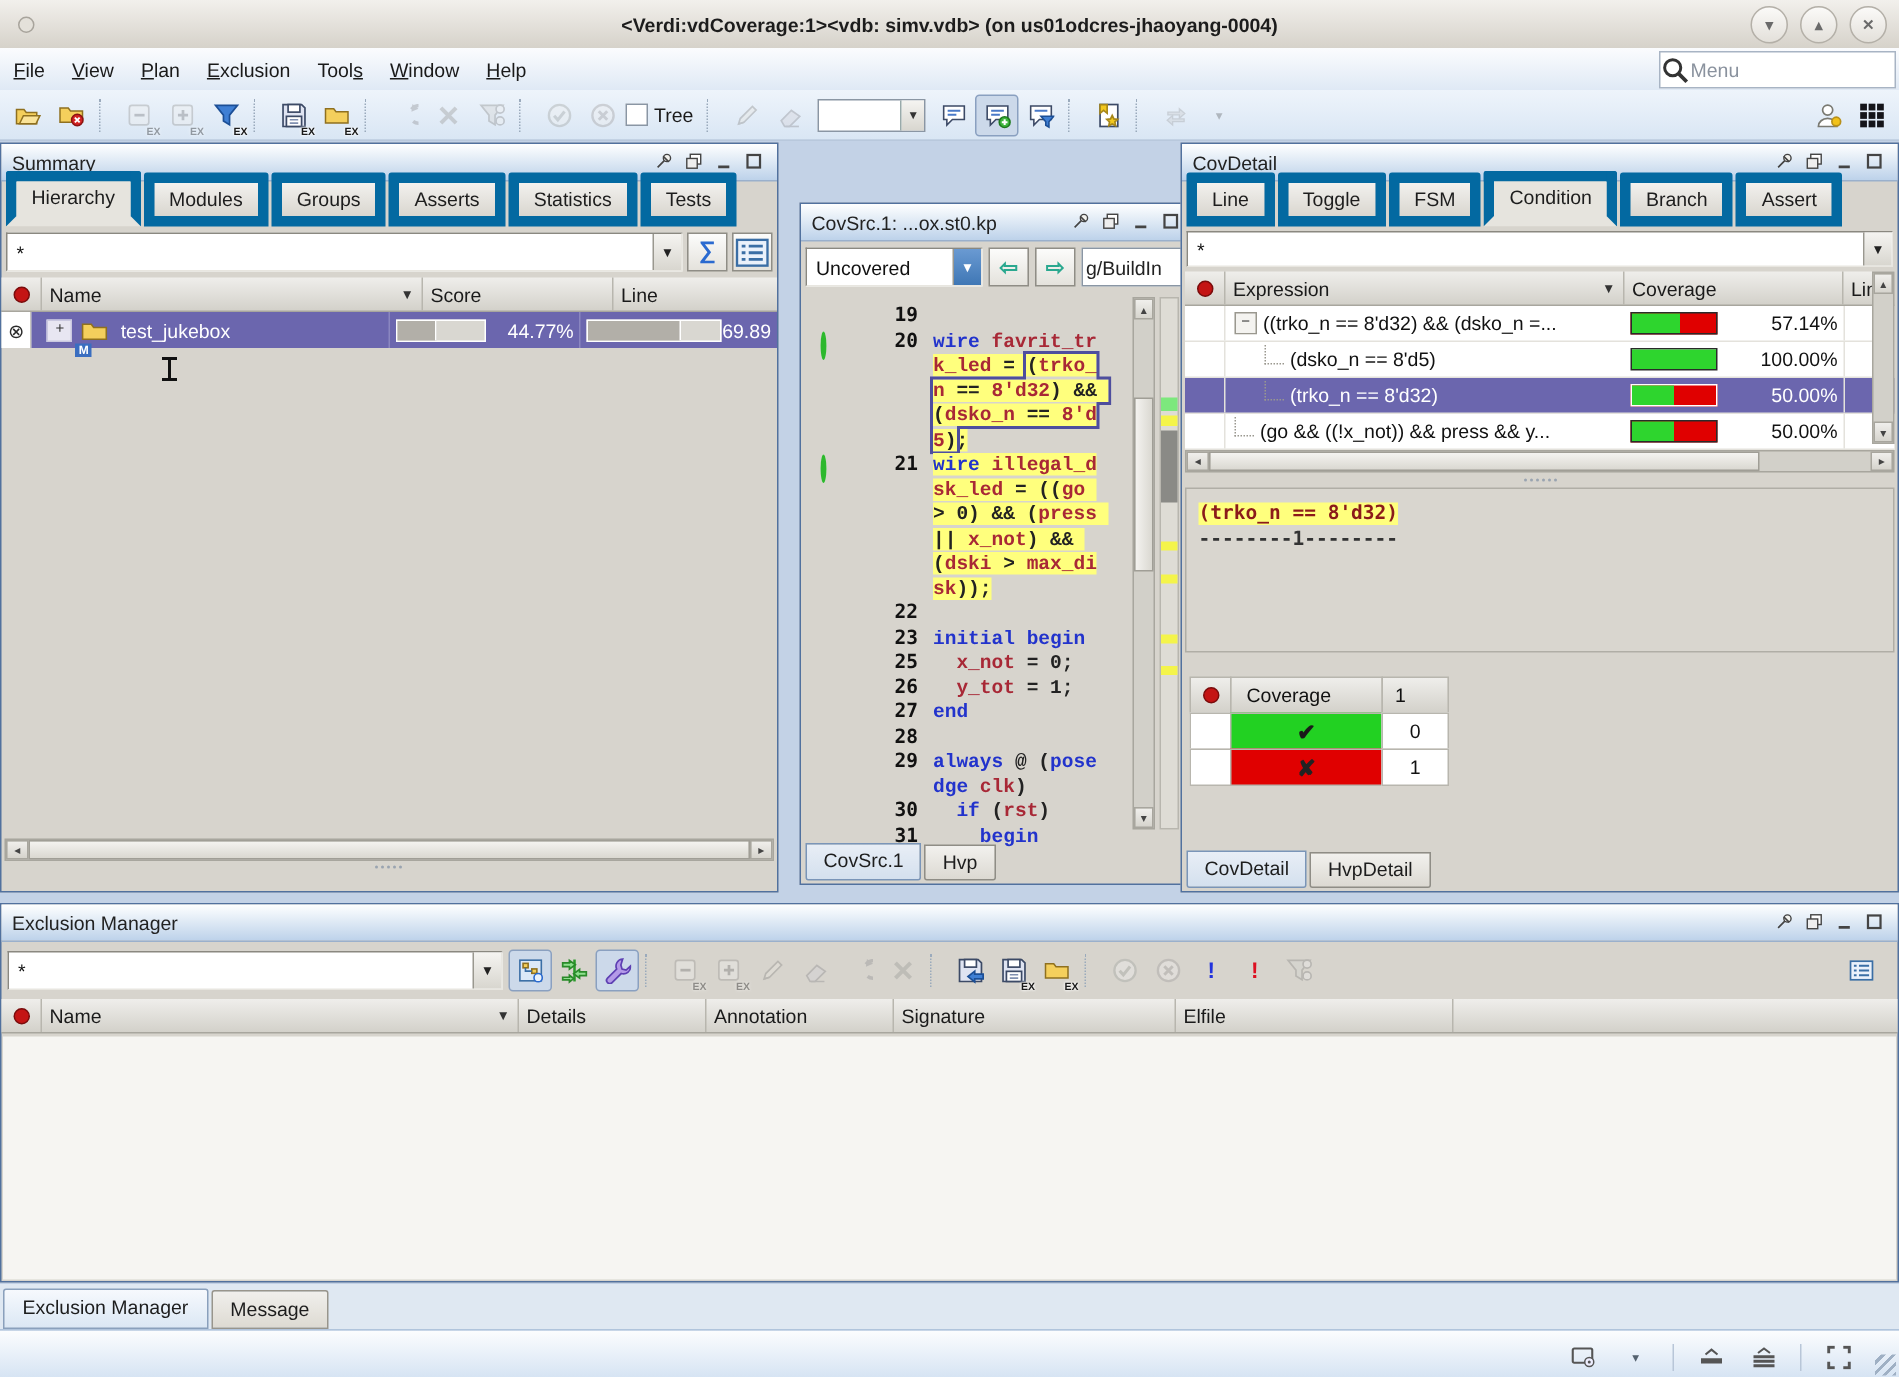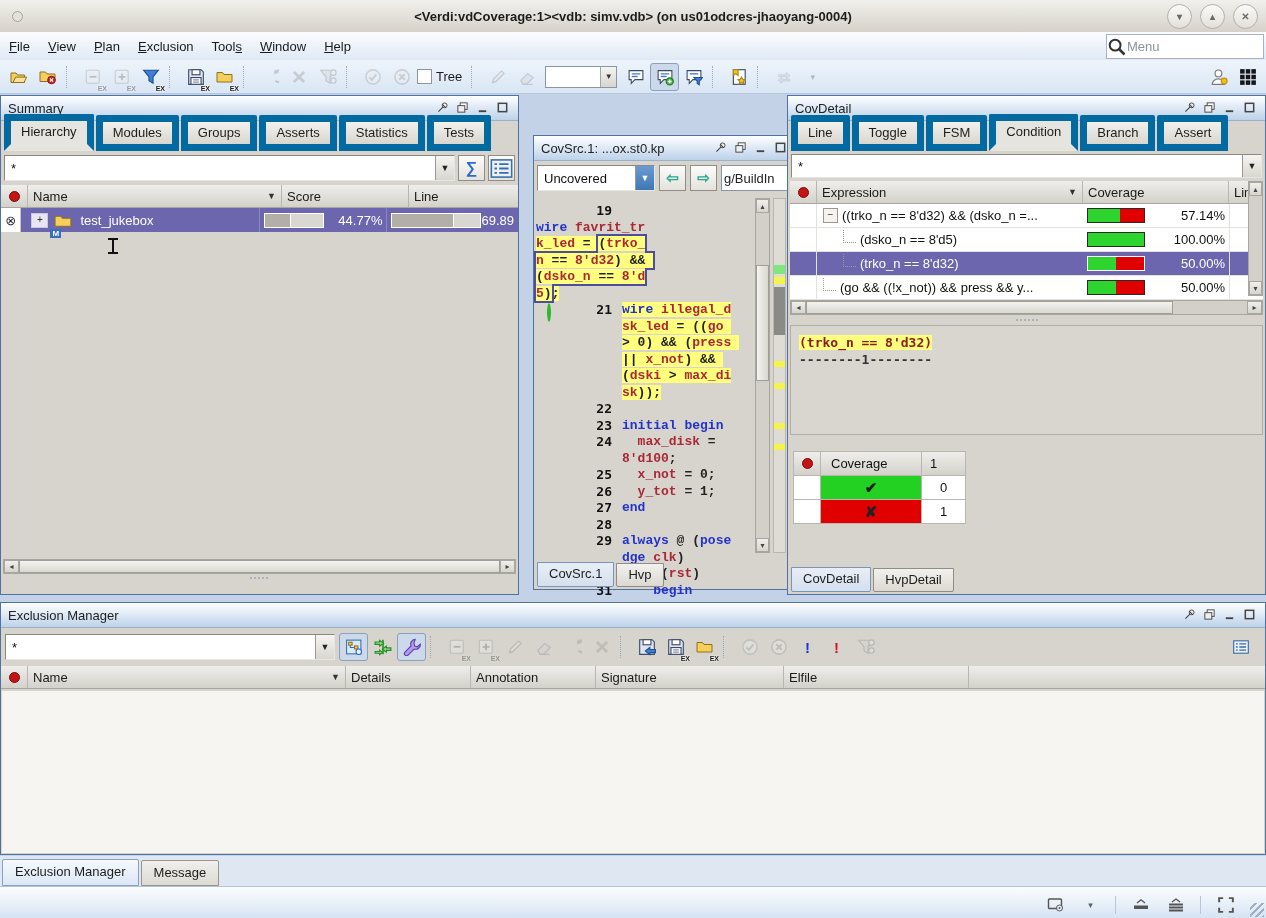--- a/index.html
+++ b/index.html
@@ -471,20 +471,24 @@
       <div style="flex:none;display:flex;">
         <div id="code-area" style="padding-top:5px;">
             <div class="codeline">
               <div class="cl-gut">
                 <div class="cl-mark"></div>
                 <div class="cl-num">19</div>
               </div>
               <div class="ctext"></div>
             </div>
             <div class="codeline">
+              <div class="cl-gut">
+                <div class="cl-mark"><span class="gmark"></span></div>
+                <div class="cl-num">20</div>
+              </div>
               <div class="ctext"><span class="kw">wire </span><span class="id">favrit_tr</span><span class="hl-y"><span class="id">k_led</span><span class="pl"> = </span></span><span class="hl-b"><span class="pl">(</span><span class="id">trko_n</span><span class="pl"> == </span><span class="num">8'd32</span><span class="pl">) &amp;&amp; (</span><span class="id">dsko_n</span><span class="pl"> == </span><span class="num">8'd5</span><span class="pl">)</span></span><span class="hl-y"><span class="pl">;</span></span></div>
             </div>
             <div class="codeline">
               <div class="cl-gut">
                 <div class="cl-mark"><span class="gmark"></span></div>
                 <div class="cl-num">21</div>
               </div>
               <div class="ctext"><span class="hl-y"><span class="kw">wire </span><span class="id">illegal_dsk_led</span><span class="pl"> = ((</span><span class="id">go</span><span class="pl"> &gt; 0) &amp;&amp; (</span><span class="id">press</span><span class="pl"> || </span><span class="id">x_not</span><span class="pl">) &amp;&amp; (</span><span class="id">dski</span><span class="pl"> &gt; </span><span class="id">max_disk</span><span class="pl">));</span></span></div>
             </div>
             <div class="codeline">
@@ -493,27 +497,20 @@
                 <div class="cl-num">22</div>
               </div>
               <div class="ctext"></div>
             </div>
             <div class="codeline">
               <div class="cl-gut">
                 <div class="cl-mark"></div>
                 <div class="cl-num">23</div>
               </div>
               <div class="ctext"><span class="kw">initial </span><span class="kw">begin</span></div>
-            </div>
-            <div class="codeline">
-              <div class="cl-gut">
-                <div class="cl-mark"></div>
-                <div class="cl-num">24</div>
-              </div>
-              <div class="ctext"><span class="pl">  </span><span class="id">max_disk</span><span class="pl"> = </span><span class="num">8'd100</span><span class="pl">;</span></div>
             </div>
             <div class="codeline">
               <div class="cl-gut">
                 <div class="cl-mark"></div>
                 <div class="cl-num">25</div>
               </div>
               <div class="ctext"><span class="pl">  </span><span class="id">x_not</span><span class="pl"> = 0;</span></div>
             </div>
             <div class="codeline">
               <div class="cl-gut">

